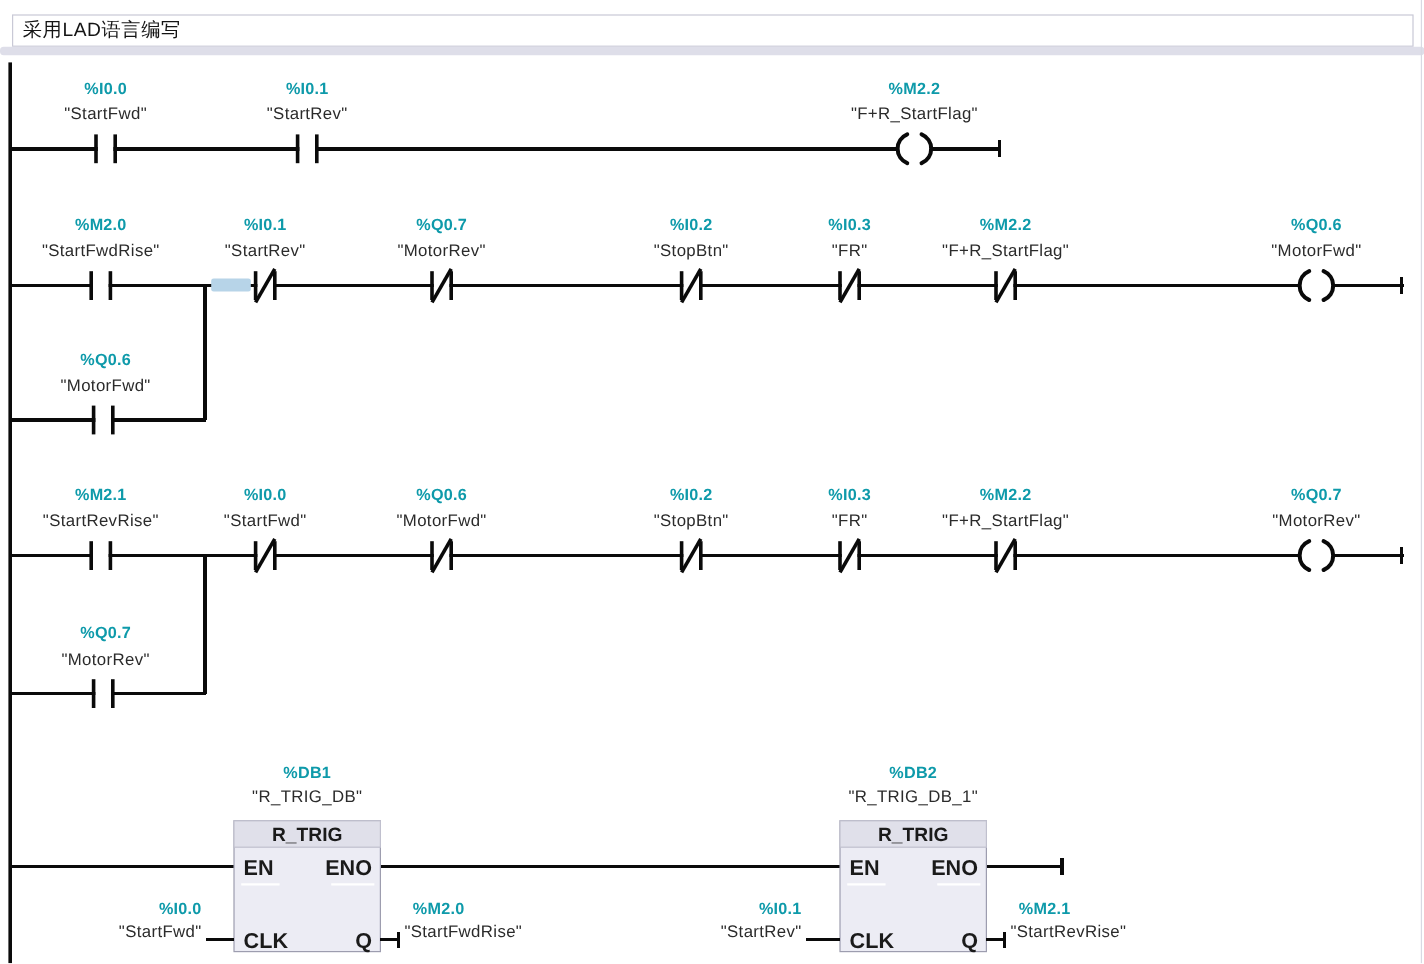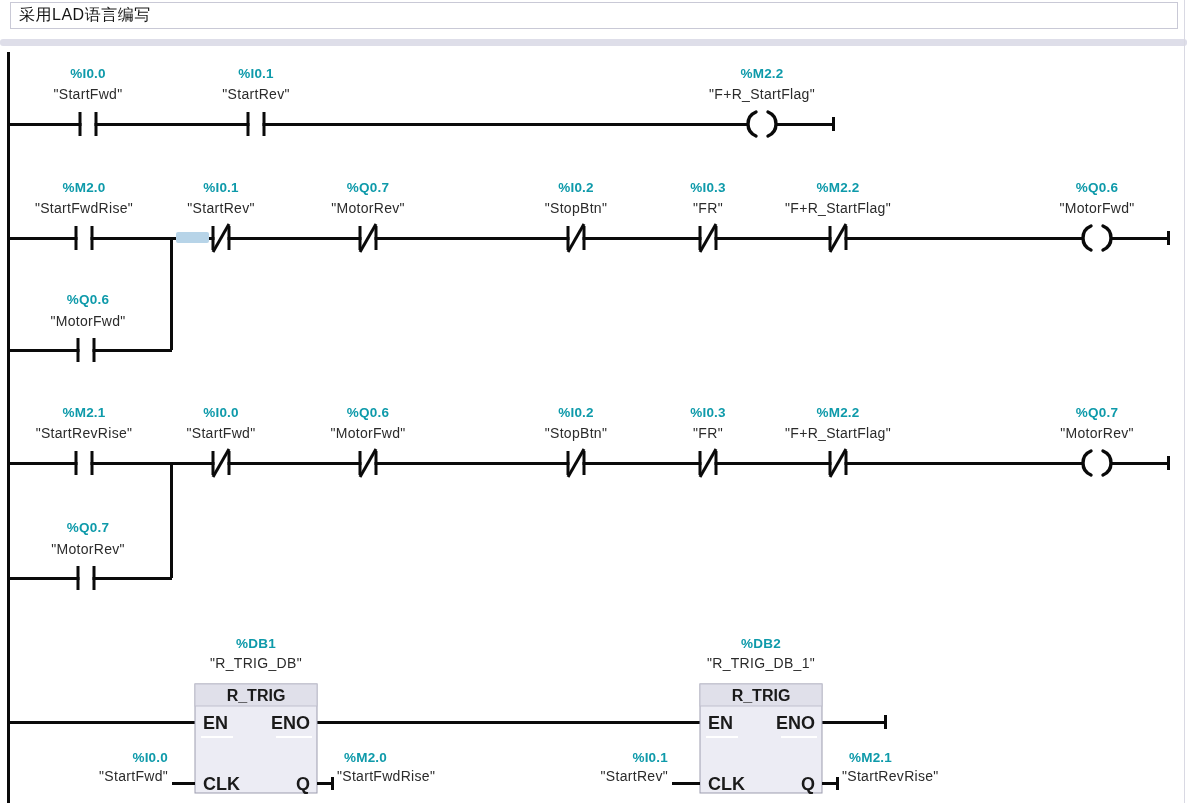--- a/index.html
+++ b/index.html
@@ -2,21 +2,21 @@
 <html><head>
 <meta charset="utf-8">
 <style>
   html,body{margin:0;padding:0;background:#ffffff;}
   #stage{
     position:relative;width:1187px;height:803px;background:#ffffff;overflow:hidden;
     font-family:"Liberation Sans","DejaVu Sans",sans-serif;
   }
   
   #hdr-box{
-    position:absolute;left:10px;top:2px;width:1168px;height:27px;
+    position:absolute;left:10px;top:12px;width:1168px;height:27px;
     background:#ffffff;border:1px solid #c9c9d6;box-sizing:border-box;
     display:flex;align-items:center;padding-left:8px;
     font-size:16px;color:#141414;letter-spacing:0.5px;
   }
   #hdr-band{
     position:absolute;left:0px;top:39px;width:1187px;height:7px;
     background:#dedee9;border-radius:3px;
   }
   #right-edge{position:absolute;right:2px;top:0;width:1px;height:803px;background:#d9d9e3;}
   

